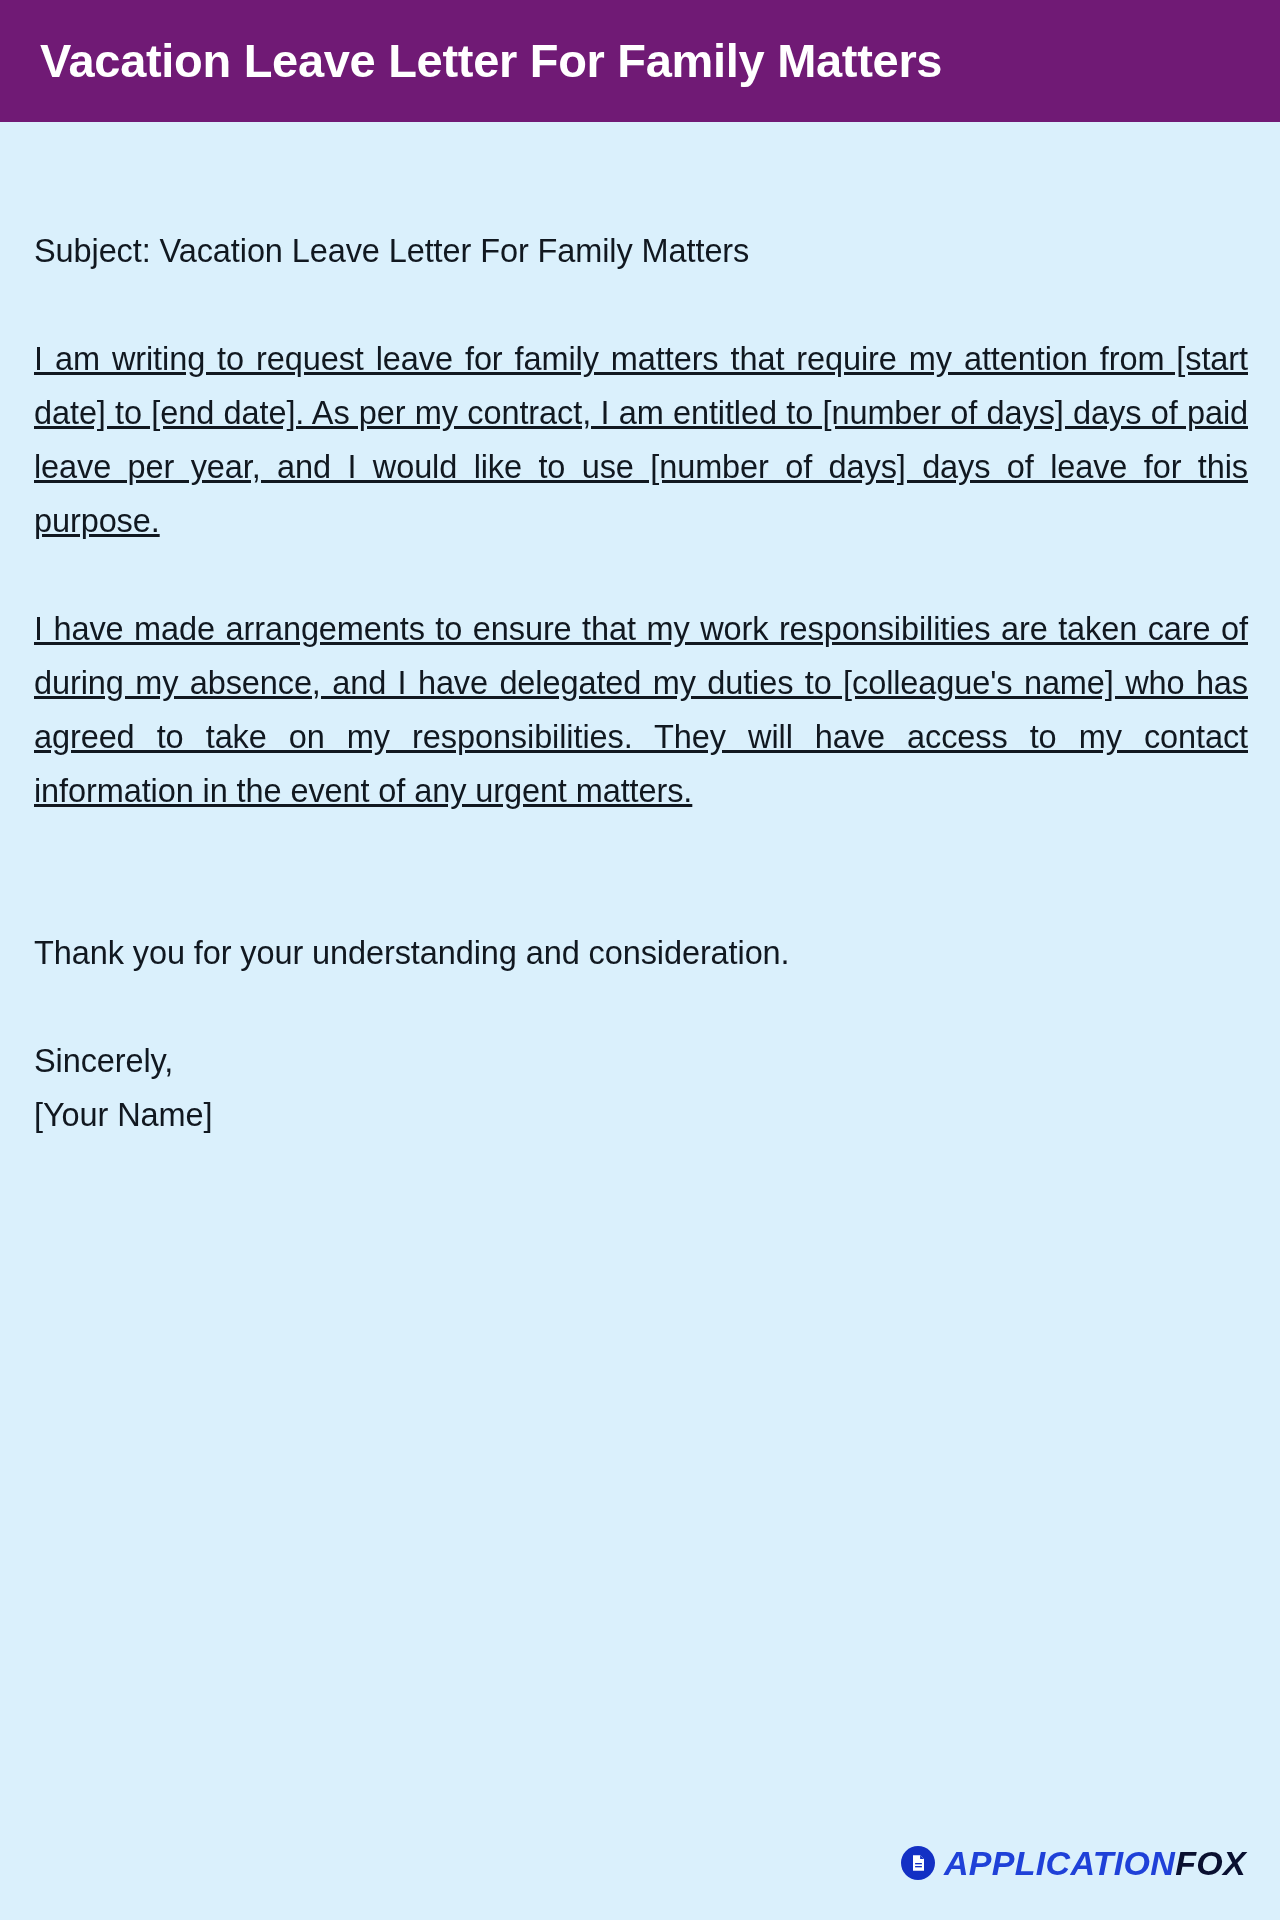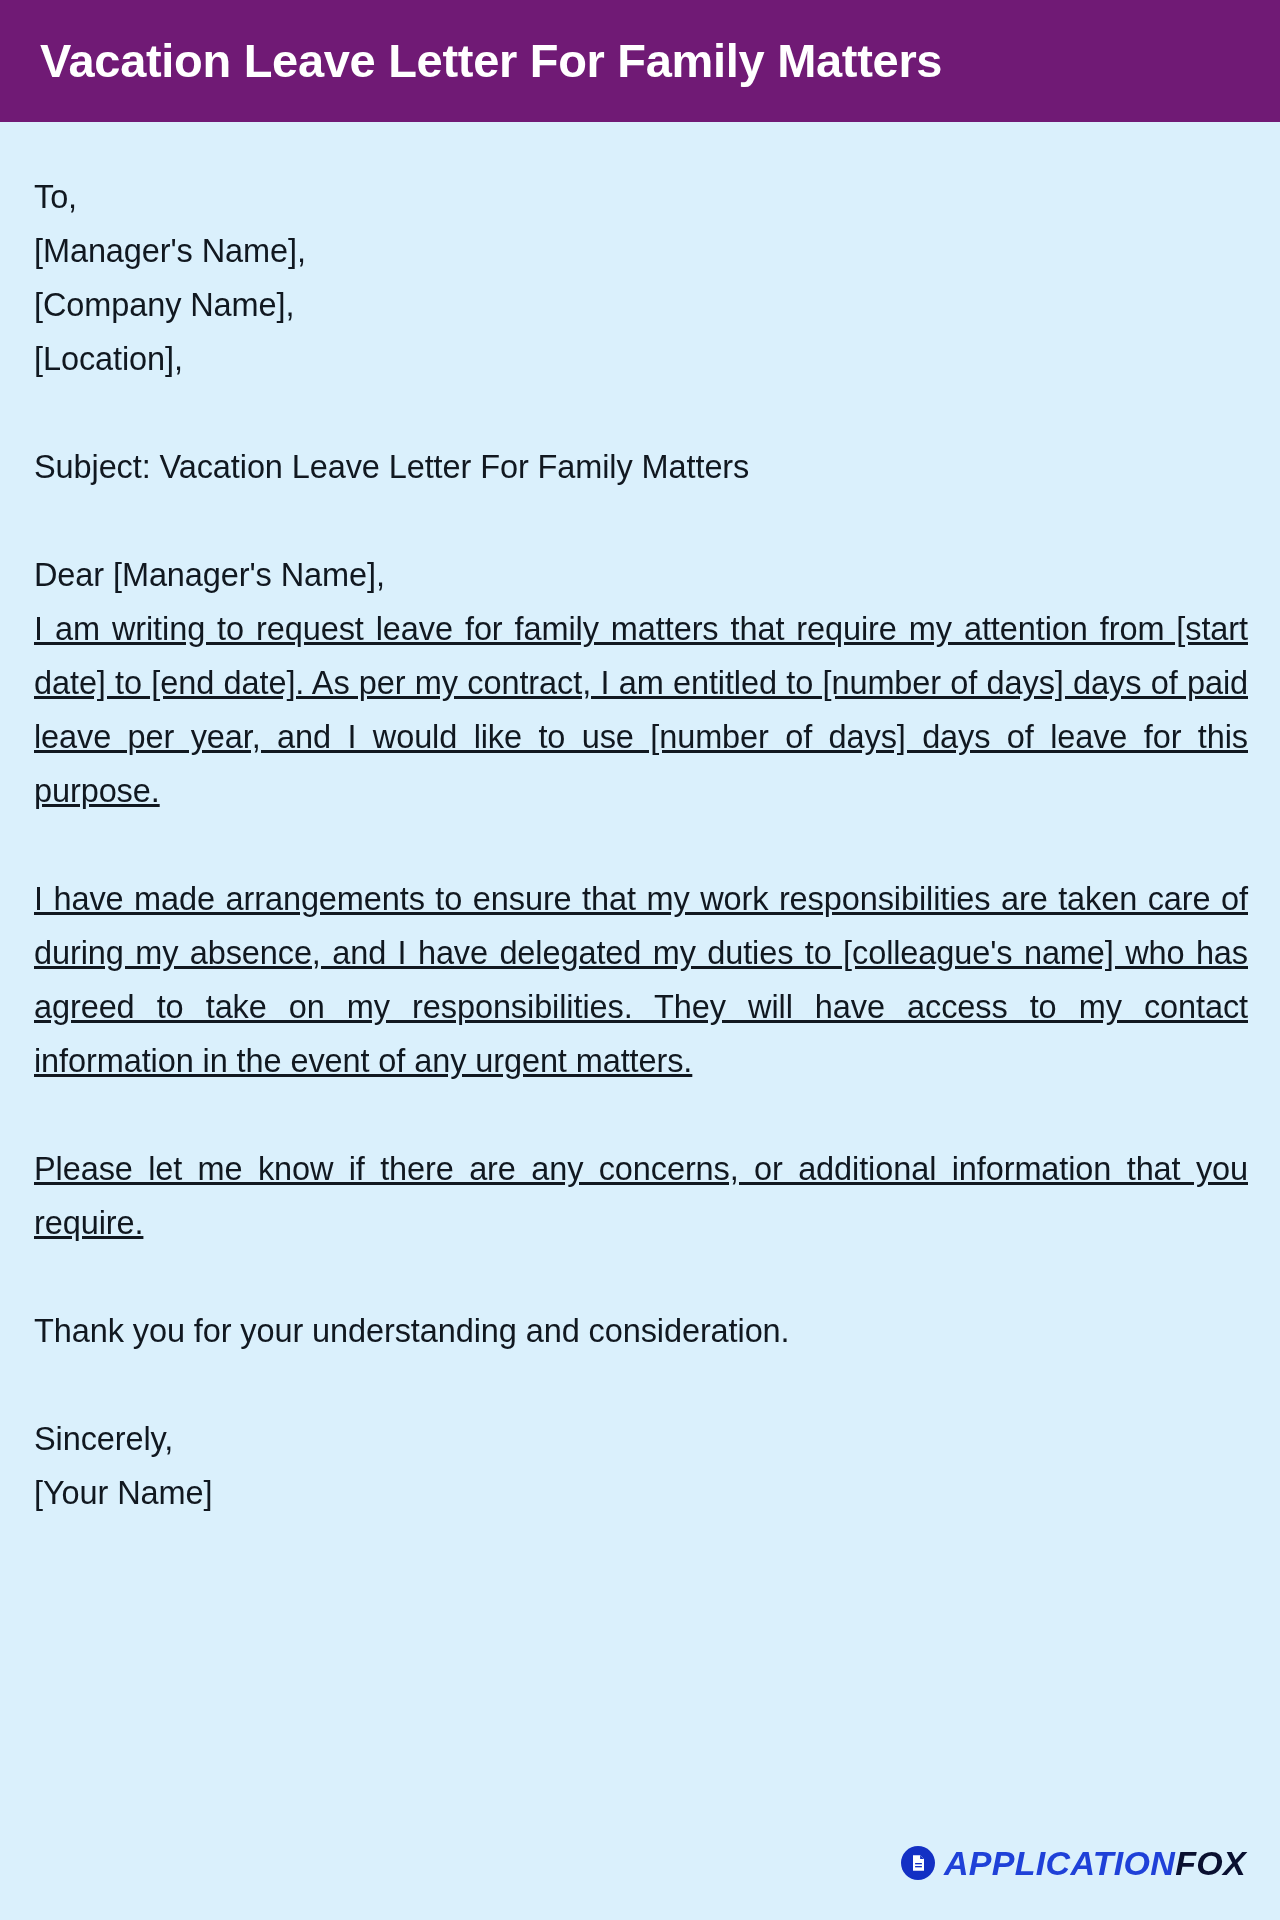--- a/index.html
+++ b/index.html
@@ -112,42 +112,36 @@
 </style>
 </head>
 <body>
 
 <header class="header-banner">
   <h1 class="header-title">Vacation Leave Letter For Family Matters</h1>
 </header>
 
 <main class="letter-sheet">
 
-  <p class="letter-block address-block">To,
-[Manager's Name],
-[Company Name],
-[Location],</p>
 
   <div class="gap-line"></div>
 
   <p class="letter-block subject-line">Subject: Vacation Leave Letter For Family Matters</p>
 
   <div class="gap-line"></div>
 
-  <p class="letter-block salutation">Dear [Manager's Name],</p>
 
   <p class="letter-block justified">I am writing to request leave for family matters that require my attention from [start date] to [end date]. As per my contract, I am entitled to [number of days] days of paid leave per year, and I would like to use [number of days] days of leave for this purpose.</p>
 
   <div class="gap-line"></div>
 
   <p class="letter-block justified">I have made arrangements to ensure that my work responsibilities are taken care of during my absence, and I have delegated my duties to [colleague's name] who has agreed to take on my responsibilities. They will have access to my contact information in the event of any urgent matters.</p>
 
   <div class="gap-line"></div>
 
-  <p class="letter-block justified">Please let me know if there are any concerns, or additional information that you require.</p>
 
   <div class="gap-line"></div>
 
   <p class="letter-block">Thank you for your understanding and consideration.</p>
 
   <div class="gap-line"></div>
 
   <p class="letter-block signoff">Sincerely,
 [Your Name]</p>
 

